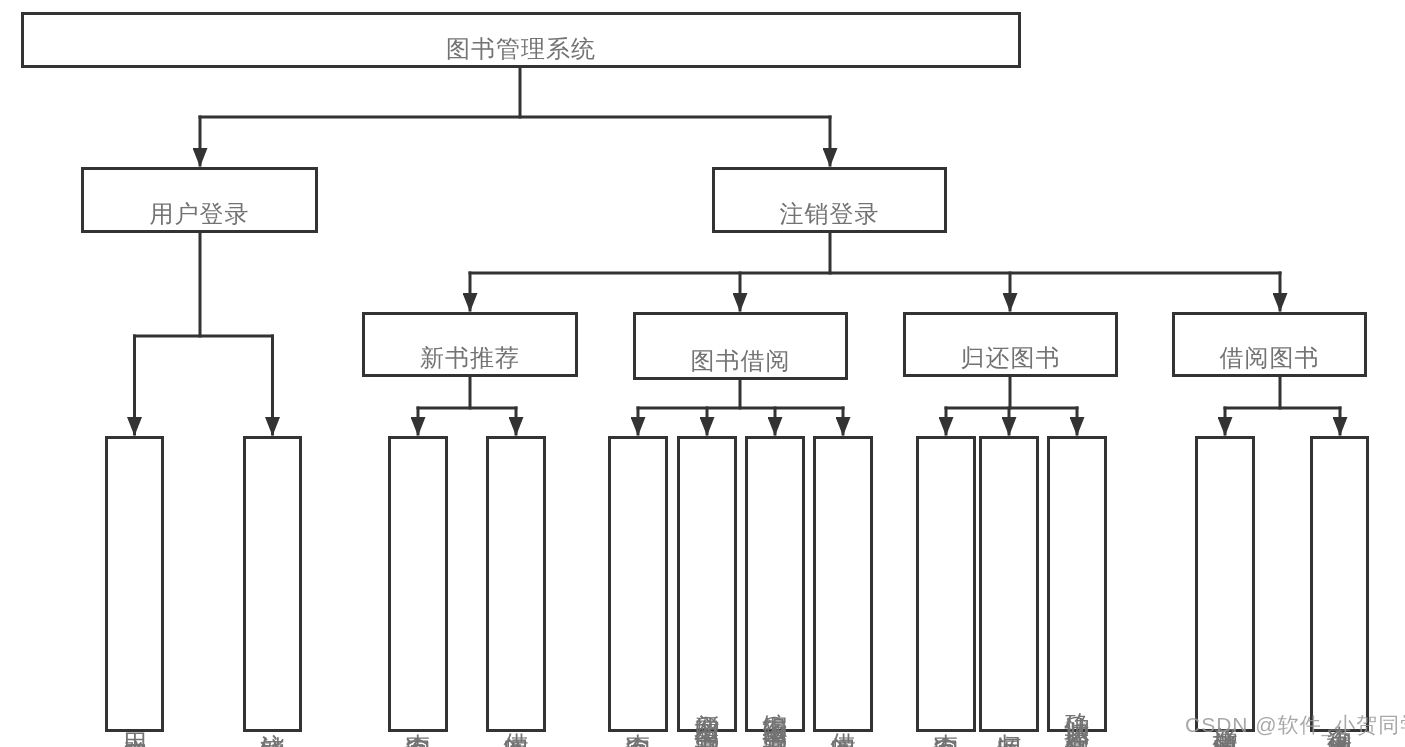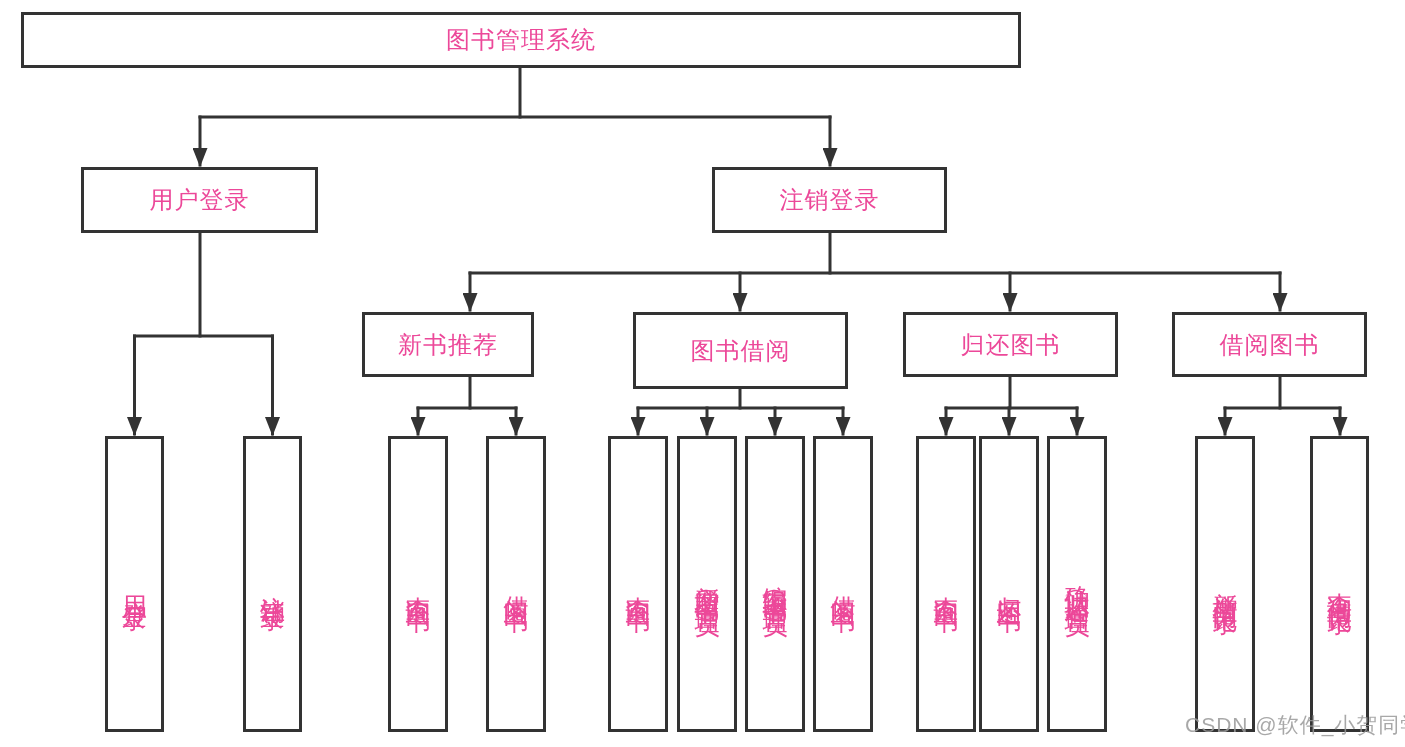--- a/index.html
+++ b/index.html
@@ -15,23 +15,23 @@
     position: absolute;
     left: 0; top: 0;
     width: 1405px; height: 747px;
   }
   .box {
     position: absolute;
     box-sizing: border-box;
     background: #ffffff;
     border: 3px solid #333333;
     display: flex;
-    align-items: center;
+    align-items: flex-end;
     justify-content: center;
-    color: #ec4899;
+    color: #737373;
   }
   .hbox .lbl {
     font-size: 24px;
     letter-spacing: 1px;
     white-space: nowrap;
   }
   .vbox .lbl {
     writing-mode: vertical-rl;
     text-orientation: mixed;
     font-size: 25px;
@@ -110,24 +110,24 @@
     <span class="lbl">图书管理系统</span>
   </div>
 
   <div class="box hbox" style="left:81px; top:167px; width:237px; height:66px;">
     <span class="lbl">用户登录</span>
   </div>
   <div class="box hbox" style="left:712px; top:167px; width:235px; height:66px;">
     <span class="lbl">注销登录</span>
   </div>
 
-  <div class="box hbox" style="left:362px; top:312px; width:172px; height:65px;">
+  <div class="box hbox" style="left:362px; top:312px; width:216px; height:65px;">
     <span class="lbl">新书推荐</span>
   </div>
-  <div class="box hbox" style="left:633px; top:312px; width:215px; height:77px;">
+  <div class="box hbox" style="left:633px; top:312px; width:215px; height:68px;">
     <span class="lbl">图书借阅</span>
   </div>
   <div class="box hbox" style="left:903px; top:312px; width:215px; height:65px;">
     <span class="lbl">归还图书</span>
   </div>
   <div class="box hbox" style="left:1172px; top:312px; width:195px; height:65px;">
     <span class="lbl">借阅图书</span>
   </div>
 
   <div class="box vbox" style="left:105px; top:436px; width:59px; height:296px;">

